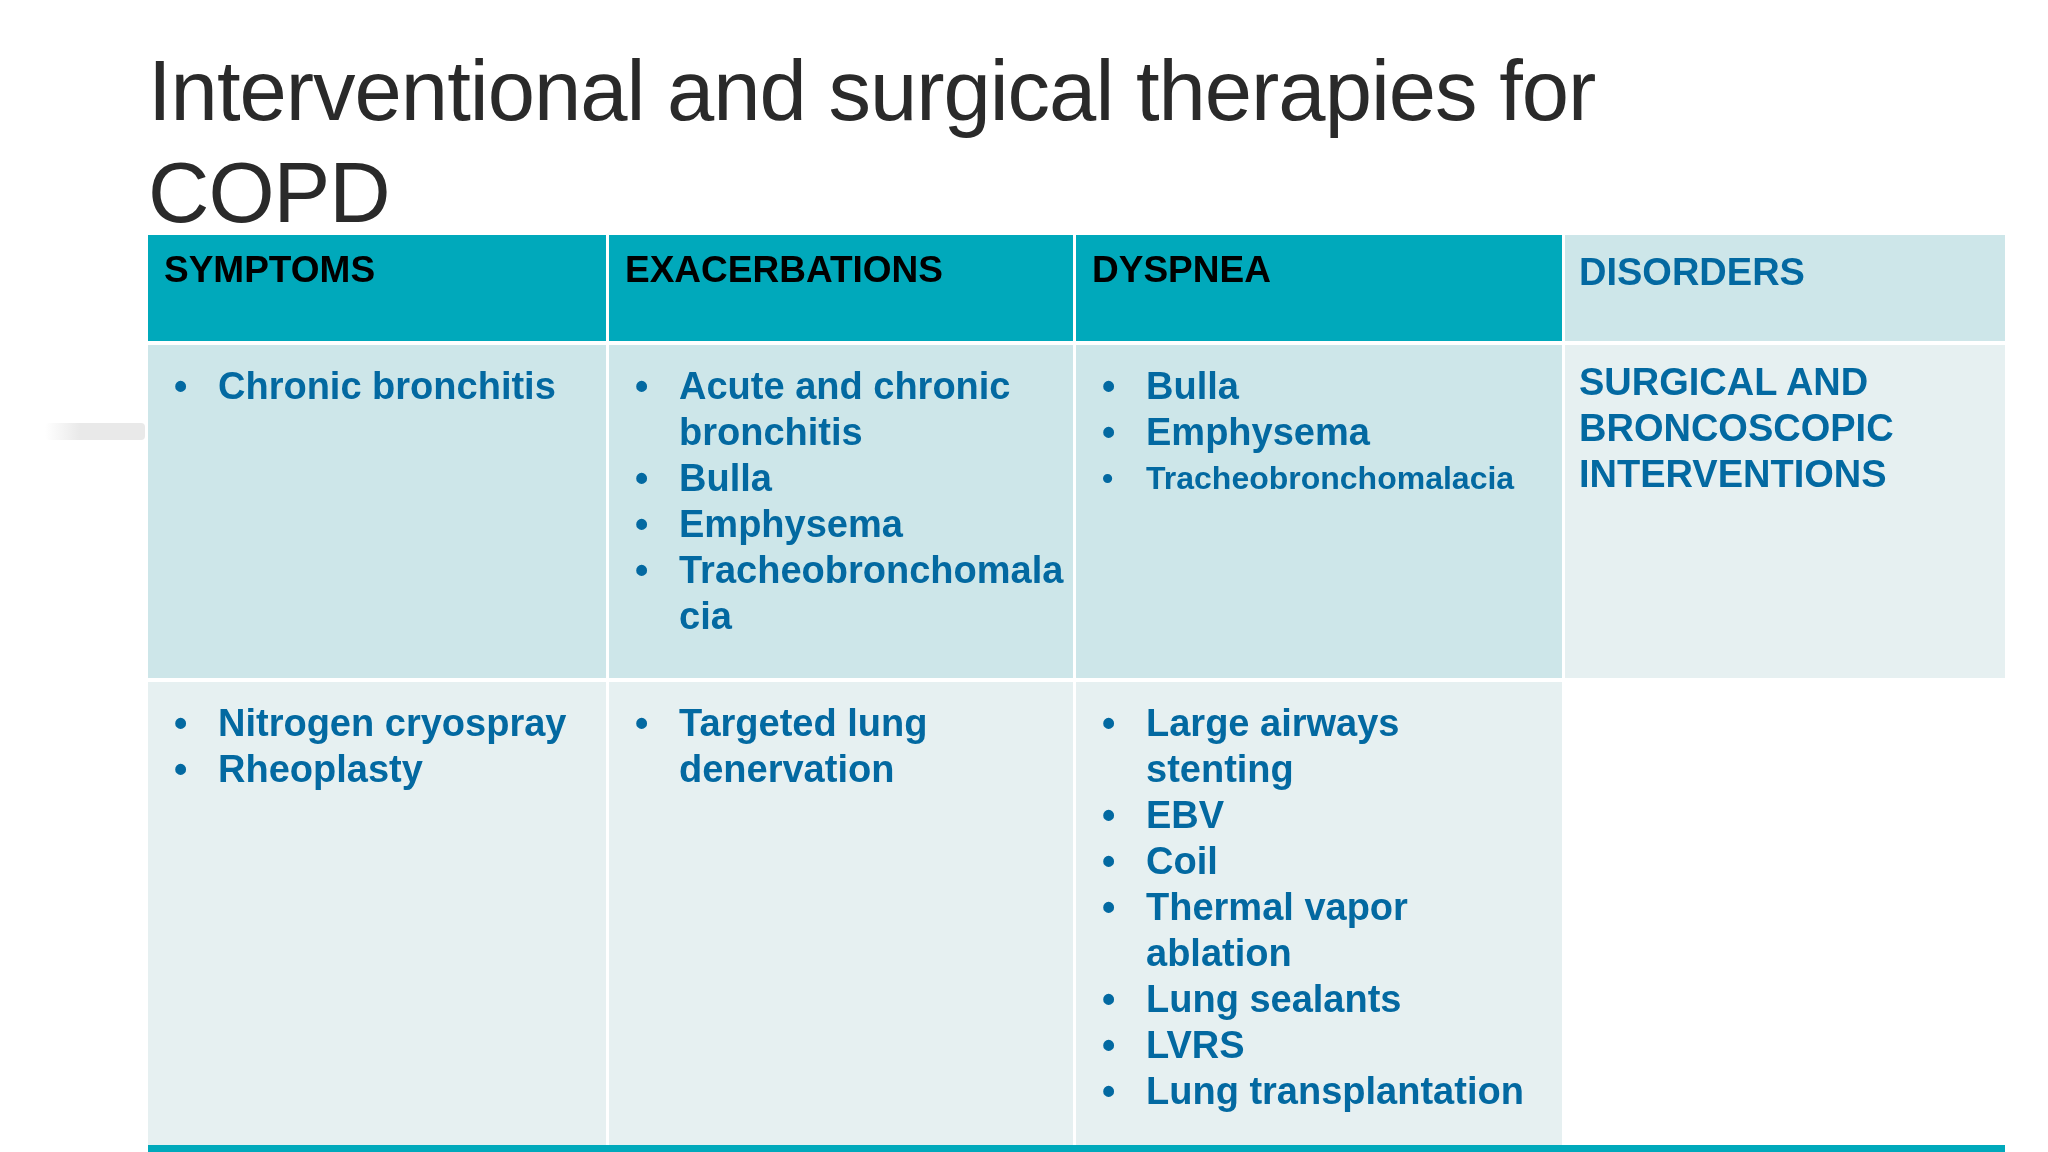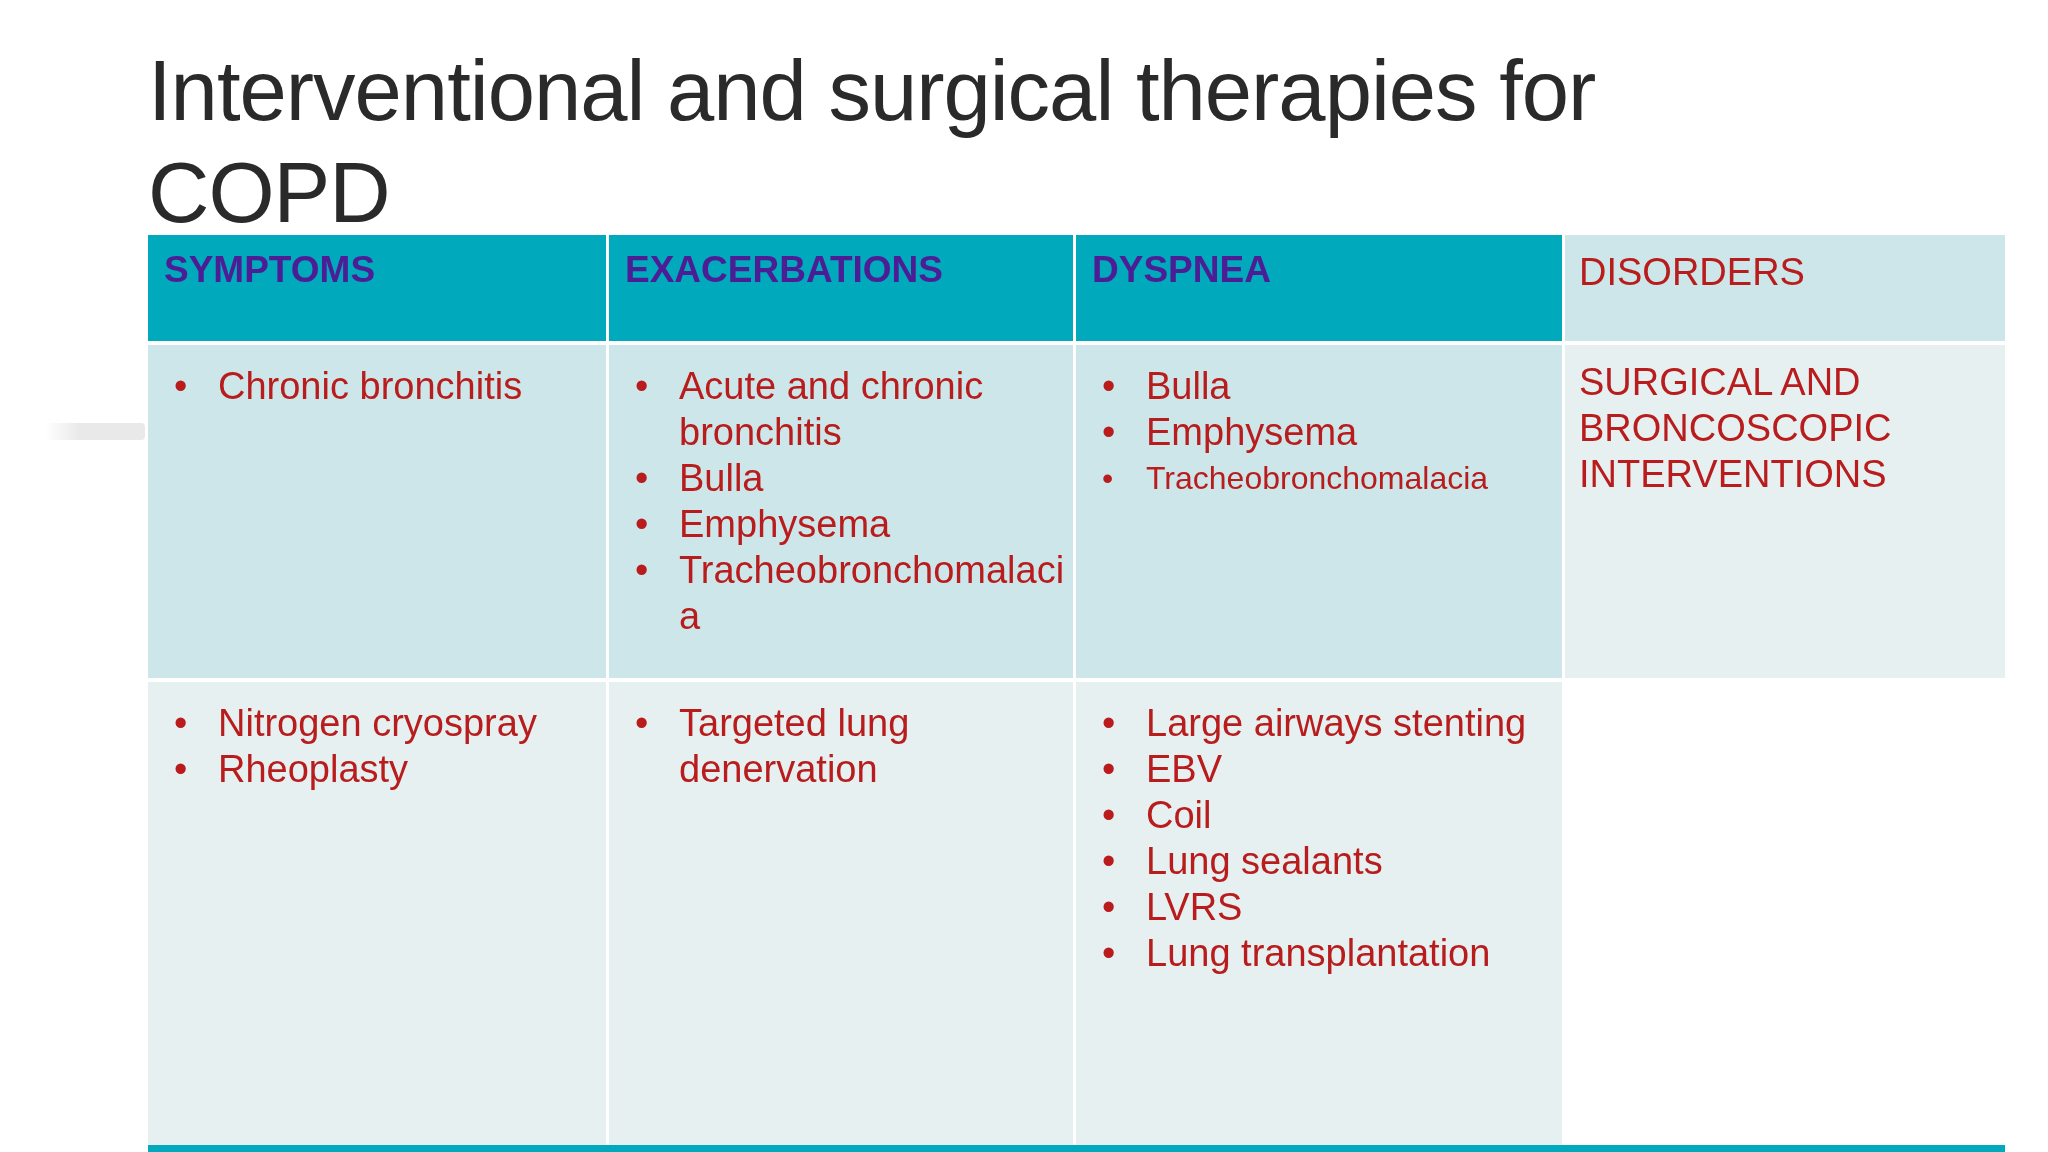--- a/index.html
+++ b/index.html
@@ -46,33 +46,34 @@
     width: 1857px;
     height: 917px;
     display: grid;
     grid-template-columns: 458px 464px 486px 440px;
     grid-template-rows: 106px 333px 1fr;
     gap: 4px 3px;
     background: #ffffff;
   }
   .th {
     background: #00a9bb;
-    color: #4c1d95;
+    color: #000000;
     font-size: 37px;
     font-weight: 700;
     line-height: 46px;
     padding: 12px 10px 0 16px;
     overflow: hidden;
   }
   .cell {
     font-size: 38px;
-    color: #b91c1c;
+    color: #0369a1;
     line-height: 46px;
     padding: 14px 10px 0 14px;
     overflow: hidden;
+    font-weight: bold;
   }
   .cell.pad-r-lg { padding-right: 4px; }
   .row1-bg { background: #cde6e9; }
   .row2-bg { background: #e6f0f1; }
   ul.bullets {
     list-style: none;
     margin: 4px;
     padding: 0;
   }
   .bullets li {
@@ -153,20 +154,21 @@
       <ul class="bullets">
         <li>Targeted lung denervation</li>
       </ul>
     </div>
 
     <div class="cell row2-bg">
       <ul class="bullets">
         <li>Large airways stenting</li>
         <li>EBV</li>
         <li>Coil</li>
+        <li>Thermal vapor ablation</li>
         <li>Lung sealants</li>
         <li>LVRS</li>
         <li>Lung transplantation</li>
       </ul>
     </div>
 
   </div>
 
   <div class="bottom-strip"></div>
 

